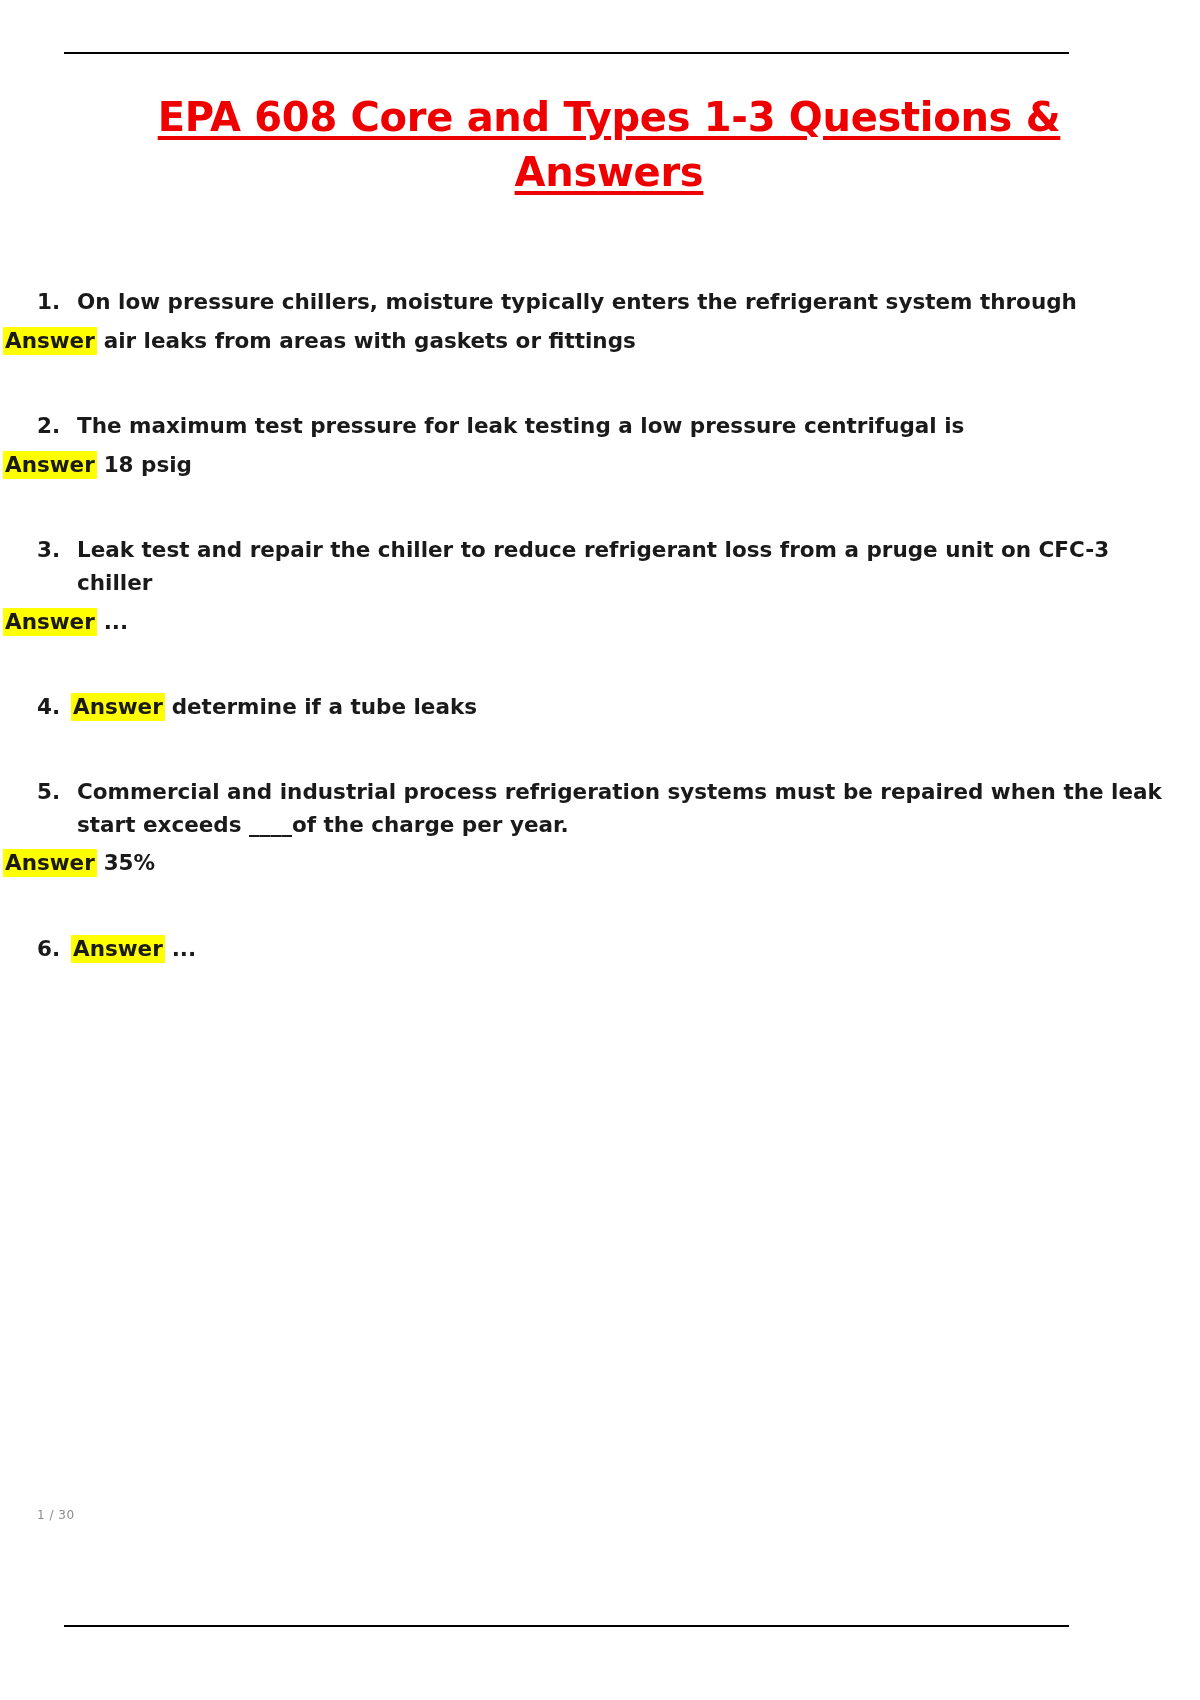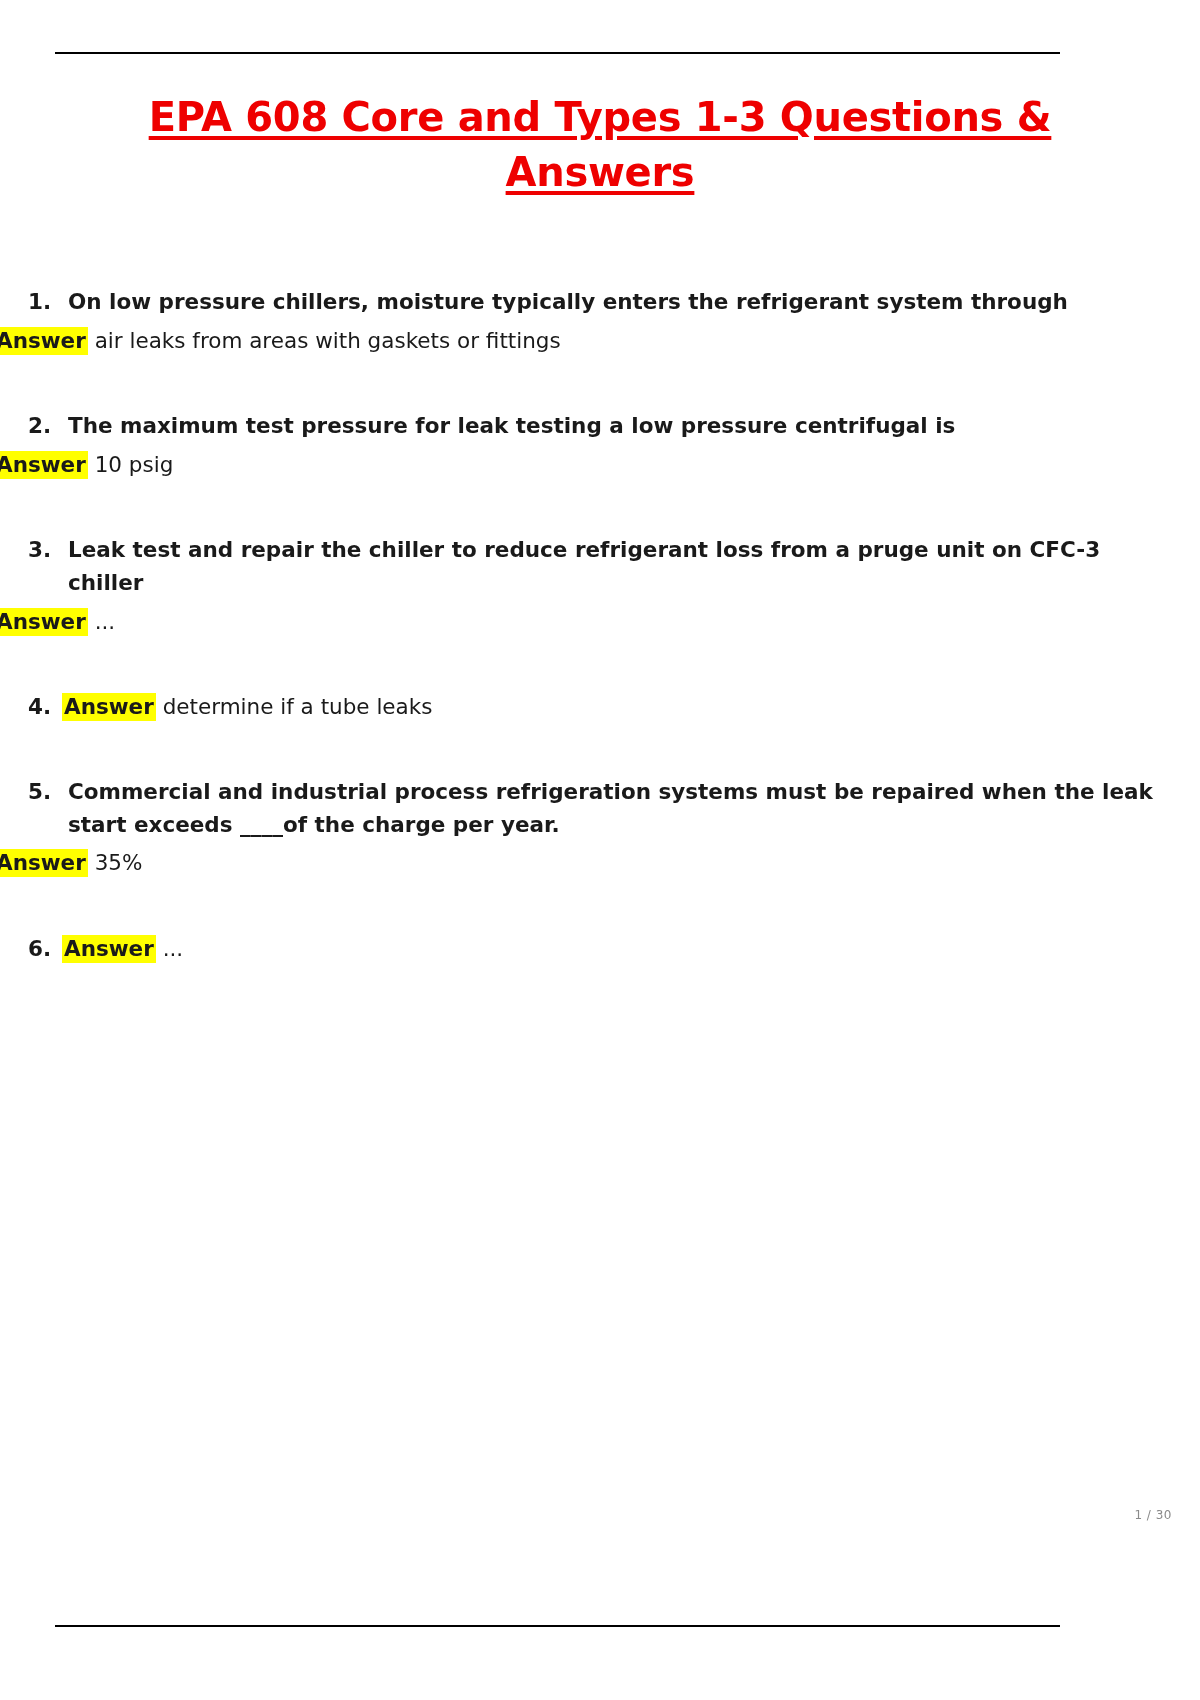--- a/index.html
+++ b/index.html
@@ -10,21 +10,21 @@
   body {
     width: 1200px;
     height: 1700px;
     font-family: "DejaVu Sans", sans-serif;
     color: #1a1a1a;
     position: relative;
     overflow: hidden;
   }
   .page {
     position: absolute;
-    left: 0;
+    left: 9px;
     top: 0;
     width: 1004px;
     height: 1700px;
     background: #ffffff;
   }
   .top-rule {
     position: absolute;
     left: 55px;
     top: 52px;
     width: 1005px;
@@ -100,28 +100,28 @@
   }
   .answer-line.outdent {
     margin-left: -34px;
   }
   .ans-label {
     background: #ffff00;
     font-weight: bold;
     padding: 1px 2px 2px 2px;
   }
   .ans-text {
-    font-weight: normal;
+    font-weight: bold;
   }
   .page-footer {
     position: absolute;
     left: 0;
     top: 1418px;
     width: 1144px;
-    text-align: right;
+    text-align: left;
     font-size: 12px;
     color: #8a8a8a;
     letter-spacing: 0.5px;
   }
 </style>
 </head>
 <body>
 
 <div class="page">
 
@@ -144,21 +144,21 @@
         </p>
       </li>
 
       <li class="qa-item">
         <span class="num">2.</span>
         <div class="qa-body">
           <p class="question">The maximum test pressure for leak testing a low pressure centrifugal is</p>
         </div>
         <p class="answer-line outdent">
           <span class="ans-label">Answer</span>
-          <span class="ans-text">10 psig</span>
+          <span class="ans-text">18 psig</span>
         </p>
       </li>
 
       <li class="qa-item">
         <span class="num">3.</span>
         <div class="qa-body">
           <p class="question">Leak test and repair the chiller to reduce refrigerant loss from a pruge unit on CFC-3 chiller</p>
         </div>
         <p class="answer-line outdent">
           <span class="ans-label">Answer</span>

